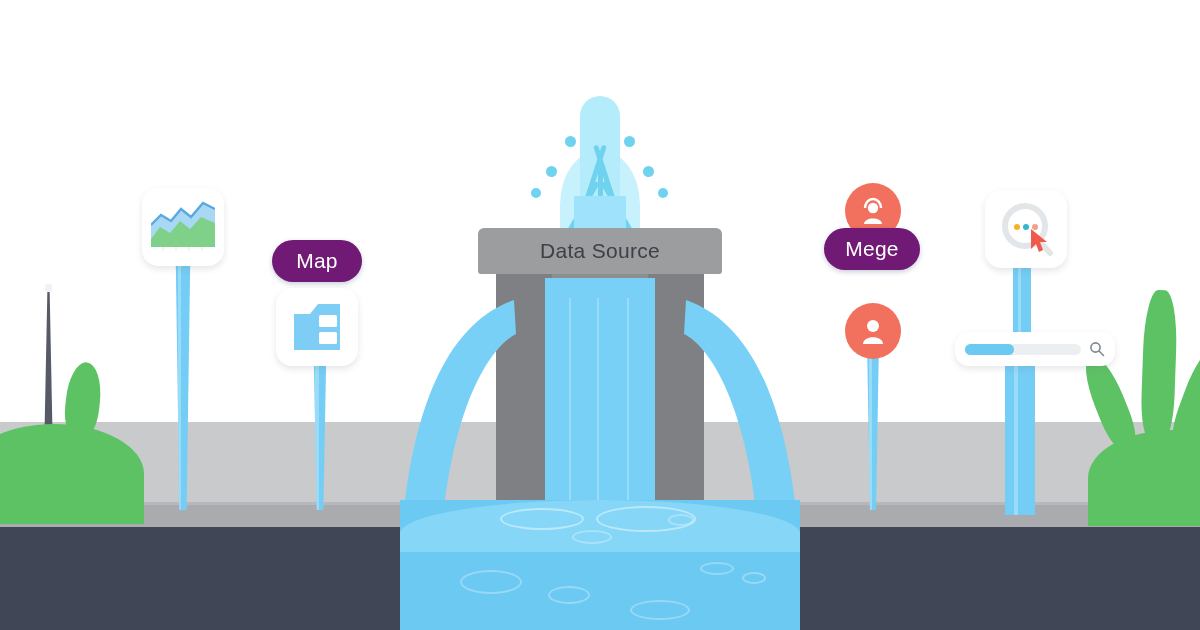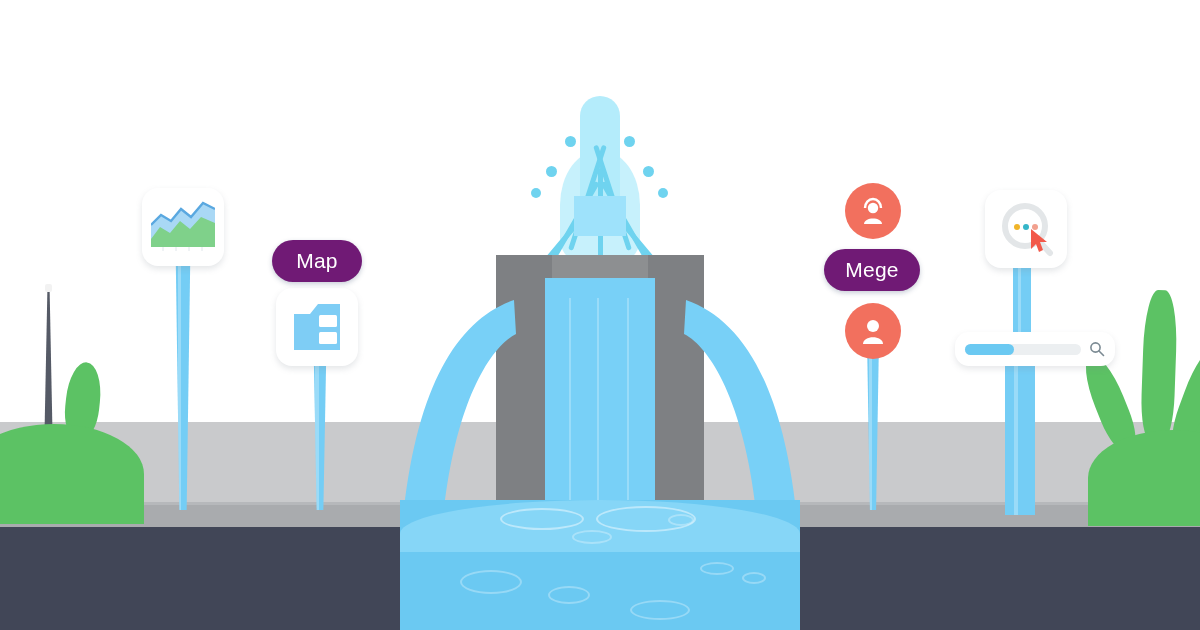--- a/index.html
+++ b/index.html
@@ -369,20 +369,23 @@
 
   <div class="arm arm-left"></div>
   <div class="arm arm-right"></div>
 
   <div class="falls-center">
     <div class="line" style="left:24px;"></div>
     <div class="line" style="left:52px;"></div>
     <div class="line" style="left:82px;"></div>
   </div>
 
+  <div class="pedestal-cap">
+    <span class="pedestal-cap-label">Data Source</span>
+  </div>
 
   <div class="basin"></div>
   <div class="basin-surface">
     <div class="ripple" style="left:100px; top:8px;  width:80px; height:18px;"></div>
     <div class="ripple" style="left:196px; top:6px;  width:96px; height:22px;"></div>
     <div class="ripple ripple-dim" style="left:172px; top:30px; width:36px; height:10px;"></div>
     <div class="ripple ripple-dim" style="left:268px; top:14px; width:22px; height:8px;"></div>
   </div>
   <div class="ripple ripple-dim" style="left:460px; top:570px; width:58px; height:20px;"></div>
   <div class="ripple ripple-dim" style="left:548px; top:586px; width:38px; height:14px;"></div>
@@ -402,21 +405,21 @@
     </svg>
   </div>
 
   <div class="avatar" style="left:845px; top:303px;">
     <svg width="34" height="34" viewBox="0 0 34 34">
       <circle cx="17" cy="12" r="6" fill="#ffffff"></circle>
       <path d="M7,30 C7,21 27,21 27,30 Z" fill="#ffffff"></path>
     </svg>
   </div>
 
-  <div class="pill" style="left:824px; top:249px; width:96px; height:42px;">
+  <div class="pill" style="left:824px; top:228px; width:96px; height:42px;">
     <span>Mege</span>
   </div>
 
   <div class="stem" style="left:1013px; top:255px; width:18px; height:115px;">
     <div class="stem-sheen"></div>
   </div>
   <div class="stem" style="left:1005px; top:355px; width:30px; height:160px;">
     <div class="stem-sheen"></div>
   </div>
 

